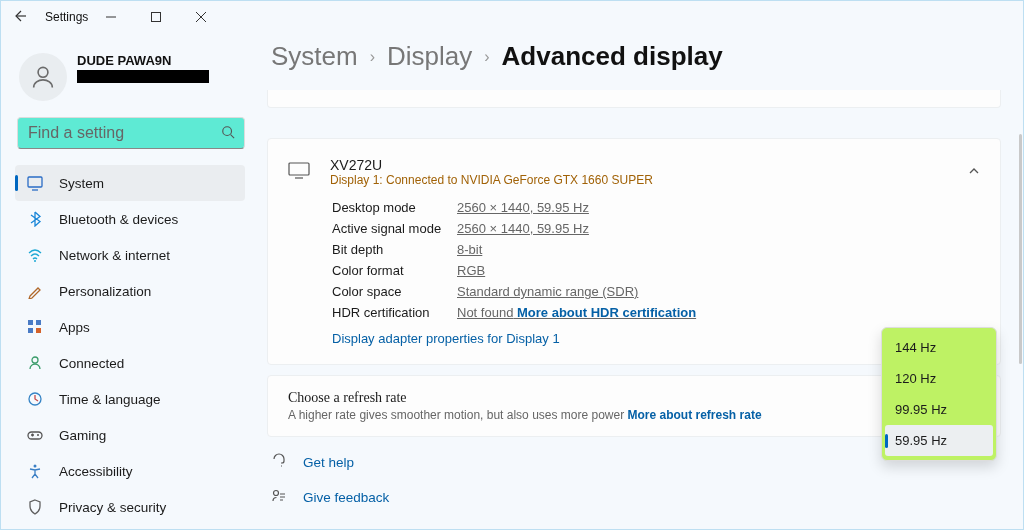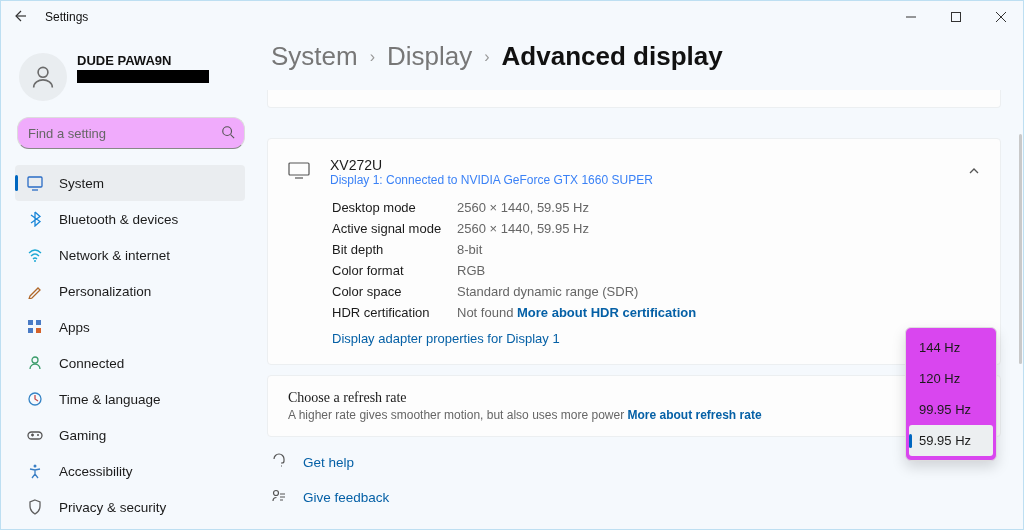--- a/index.html
+++ b/index.html
@@ -1,63 +1,63 @@
 <!DOCTYPE html>
 <html><head>
   <meta charset="utf-8">
   <style>
     * { margin: 0; padding: 0; box-sizing: border-box; font-family: "Segoe UI", sans-serif; }
     body { width: 1024px; height: 530px; background: #f5f9fd; overflow: hidden; position: relative; }
     .window { width: 1024px; height: 530px; background: #f5f9fd; display: flex; flex-direction: column; border: 1px solid #bddff2; }
-    .titlebar { height: 32px; display: flex; align-items: center; padding-left: 10px; justify-content: space-between; }
+    .titlebar { height: 32px; display: flex; align-items: center; padding-left: 10px; }
     .titlebar-left { display: flex; align-items: center; gap: 18px; }
     .back-arrow { font-size: 14px; color: #333; }
     .app-title { font-size: 12px; color: #111; }
     .titlebar-right { display: flex; align-items: center; }
     .win-btn { width: 45px; height: 30px; display: flex; align-items: center; justify-content: center; color: #333; }
     .content { flex: 1; display: flex; overflow: hidden; }
     .sidebar { width: 258px; padding: 10px 0 0 14px; overflow: hidden; }
     .user-row { display: flex; align-items: flex-start; gap: 10px; padding: 10px 4px 16px 4px; }
     .avatar { width: 48px; height: 48px; border-radius: 50%; background: #e9edf0; display: flex; align-items: center; justify-content: center; color: #555; }
     .user-name { font-size: 13px; font-weight: 600; color: #111; }
     .redact { background: #000; height: 13px; width: 132px; margin-top: 2px; }
     .search-wrap { position: relative; margin: 0 14px 16px 2px; }
-    .search-input { width: 100%; height: 32px; background: #f0abfc; border: 1px solid #dcdcdc; border-bottom: 1px solid #888; border-radius: 12px; padding: 0 30px 0 10px; font-size: 13px; color: #666; }
+    .search-input { width: 100%; height: 32px; background: #5eead4; border: 1px solid #dcdcdc; border-bottom: 1px solid #888; border-radius: 4px; padding: 0 30px 0 10px; font-size: 16px; color: #666; }
     .search-input::placeholder { color: #666; }
     .search-icon { position: absolute; right: 10px; top: 8px; color: #555; }
     .nav { display: flex; flex-direction: column; gap: 0; }
     .nav-item { display: flex; align-items: center; height: 36px; padding-left: 12px; gap: 16px; color: #1b1b1b; font-size: 13.5px; border-radius: 4px; margin-right: 14px; position: relative; }
     .nav-item.active { background: #eaedf0; }
     .nav-item.active::before { content: ""; position: absolute; left: 0; top: 10px; width: 3px; height: 16px; background: #0067c0; border-radius: 2px; }
     .nav-icon { width: 16px; height: 16px; display: flex; align-items: center; justify-content: center; flex-shrink: 0; }
     .main { flex: 1; padding: 8px 22px 0 8px; overflow: hidden; position: relative; }
     .breadcrumb { display: flex; align-items: center; gap: 12px; font-size: 26px; color: #777; margin-bottom: 18px; padding-left: 4px; }
     .crumb-current { color: #111; font-weight: 600; }
     .crumb-link { color: #777; }
     .crumb-sep { color: #999; font-size: 16px; }
     .card { background: #fdfdfd; border: 1px solid #eceff1; border-radius: 4px; margin-bottom: 10px; }
     .thin-card { height: 18px; margin-bottom: 30px; border-top: none; border-radius: 0 0 4px 4px; }
     .section-title { font-size: 14px; font-weight: 600; color: #1b1b1b; margin: 0 0 12px 4px; }
     .display-card { padding: 18px 20px 14px 20px; }
     .dc-header { display: flex; align-items: center; gap: 20px; margin-bottom: 10px; }
     .monitor-icon { color: #555; }
     .dc-title { font-size: 14px; color: #1b1b1b; }
-    .dc-sub { font-size: 12px; color: #3b82f6; }
+    .dc-sub { font-size: 12px; color: #a16207; }
     .chevron { margin-left: auto; color: #555; }
     .spec-row { display: flex; font-size: 13px; padding: 3px 0 3px 44px; }
     .spec-label { width: 125px; color: #1b1b1b; }
-    .spec-val { color: #666; }
+    .spec-val { color: #666; text-decoration: underline; }
     .link-inline { color: #0560a6; }
     .adapter-link { font-size: 13px; color: #0560a6; padding: 8px 0 4px 44px; }
     .rate-card { padding: 14px 20px 14px 20px; display: flex; align-items: center; }
     .rate-title { font-size: 14px; color: #1b1b1b; font-family: Liberation Serif, serif; }
     .rate-sub { font-size: 12px; color: #666; margin-top: 2px; }
     .help-row { display: flex; align-items: center; gap: 16px; font-size: 13.5px; color: #0560a6; padding: 6px 0 10px 4px; }
     .help-icon { color: #555; width: 16px; }
-    .dropdown { position: absolute; right: 26px; top: 294px; width: 92px; background: #d946ef; border: 1px solid #ddd; border-radius: 6px; box-shadow: 0 6px 14px rgba(0,0,0,0.15); padding: 4px 3px; z-index: 50; }
+    .dropdown { position: absolute; right: 26px; top: 294px; width: 116px; background: #bef264; border: 1px solid #ddd; border-radius: 6px; box-shadow: 0 6px 14px rgba(0,0,0,0.15); padding: 4px 3px; z-index: 50; }
     .dd-item { font-size: 13px; color: #1b1b1b; padding: 8px 10px; border-radius: 3px; position: relative; }
     .dd-item.selected { background: #eceff1; }
     .dd-item.selected::before { content: ""; position: absolute; left: 0; top: 9px; width: 3px; height: 14px; background: #0067c0; border-radius: 2px; }
     .scrollbar-track { position: absolute; right: 1px; top: 134px; width: 5px; height: 390px; }
     .scrollbar-thumb { width: 3px; height: 230px; background: #c9c9c9; border-radius: 2px; margin: 0 auto; }
   </style>
 </head>
 <body>
 
 <div class="window">

